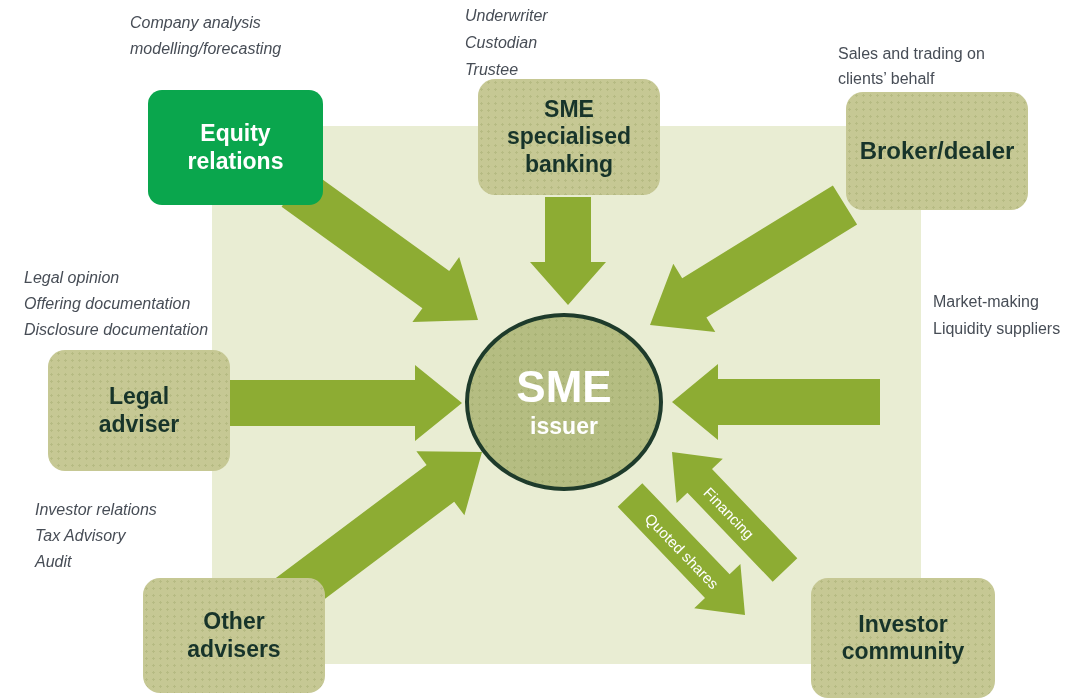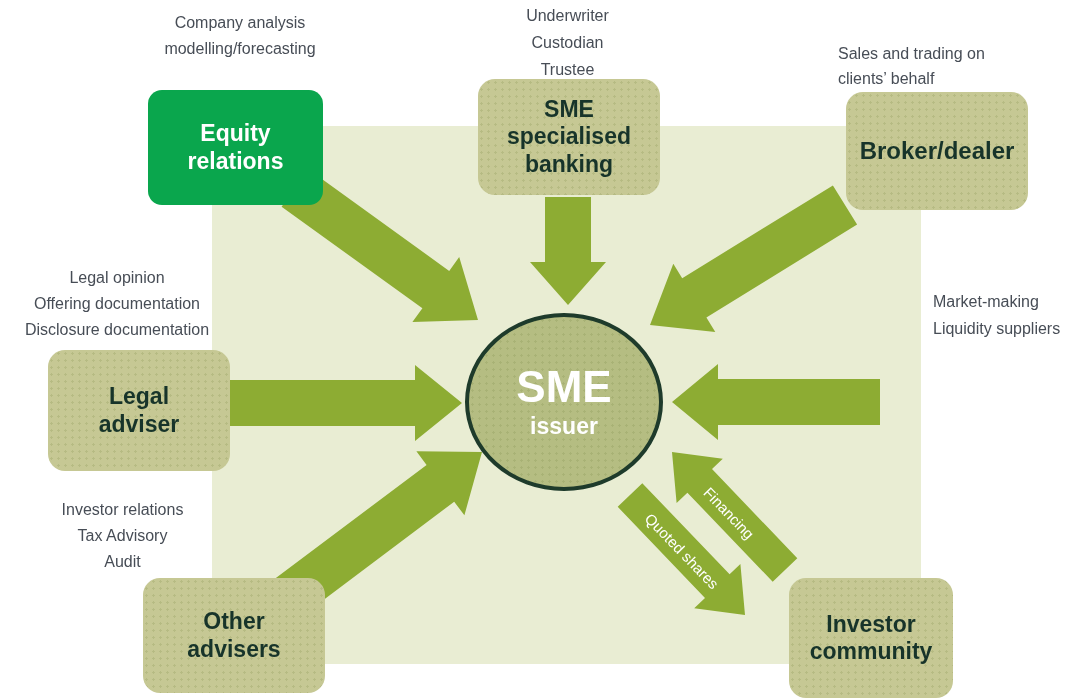--- a/index.html
+++ b/index.html
@@ -13,21 +13,21 @@
   .canvas{position:relative;width:1078px;height:700px;background:var(--page-bg);}
   .panel{position:absolute;left:212px;top:126px;width:709px;height:538px;background:var(--panel-bg);}
   .arrows{position:absolute;left:0;top:0;width:1078px;height:700px;z-index:2;}
   .arrow{fill:var(--arrow);}
   .node{position:absolute;z-index:3;display:flex;align-items:center;justify-content:center;
     text-align:center;border-radius:17px;font-weight:bold;white-space:pre-line;line-height:1.18;
     background-color:var(--box-fill);color:var(--box-text);font-size:23px;
     background-image:radial-gradient(rgba(110,125,55,0.18) 1px,transparent 1.3px);background-size:7px 7px;}
   .node.green{background-color:var(--green-fill);color:var(--green-text);background-image:none;border-radius:14px;}
   .ann{position:absolute;z-index:3;color:var(--annotation-text);font-size:16px;line-height:26px;}
-  .ann.center{text-align:center;}
+  .ann.center{font-style:italic;}
   .ann div{white-space:nowrap;}
   .hub{position:absolute;left:465px;top:313px;width:198px;height:178px;z-index:3;
     background-color:var(--circle-fill);border:4px solid var(--circle-border);border-radius:50%;
     display:flex;flex-direction:column;align-items:center;justify-content:center;color:#ffffff;
     background-image:radial-gradient(rgba(110,125,55,0.18) 1px,transparent 1.3px);background-size:7px 7px;}
   .hub .title{font-size:44px;font-weight:bold;line-height:1.0;}
   .hub .subtitle{font-size:23px;font-weight:bold;margin-top:4px;}
   .flow-label{position:absolute;z-index:4;color:#ffffff;font-size:15px;white-space:nowrap;
     transform:translate(-50%,-50%) rotate(46deg);}
 </style>
@@ -80,21 +80,21 @@
   <div class="node green" style="left:148px;top:90px;width:175px;height:115px;">Equity
 relations</div>
   <div class="node" style="left:478px;top:79px;width:182px;height:116px;">SME
 specialised
 banking</div>
   <div class="node" style="left:818px;top:92px;width:182px;height:118px;font-size:24px;margin-left:28px;">Broker/dealer</div>
   <div class="node" style="left:48px;top:350px;width:182px;height:121px;">Legal
 adviser</div>
   <div class="node" style="left:143px;top:578px;width:182px;height:115px;">Other
 advisers</div>
-  <div class="node" style="left:789px;top:578px;width:164px;height:120px;">Investor
+  <div class="node" style="left:811px;top:578px;width:184px;height:120px;">Investor
 community</div>
 
   <div class="hub">
     <div class="title">SME</div>
     <div class="subtitle">issuer</div>
   </div>
 
   <div class="flow-label" style="left:729px;top:513px;">Financing</div>
   <div class="flow-label" style="left:682px;top:551px;">Quoted shares</div>
 

